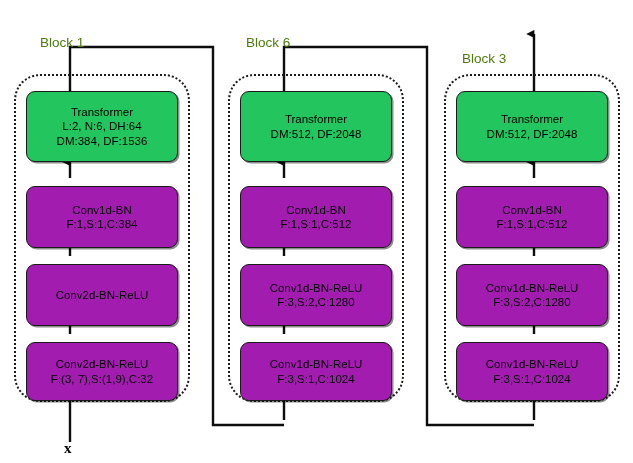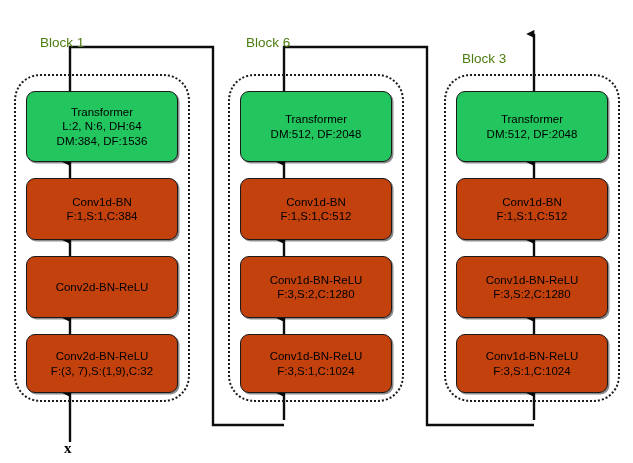--- a/index.html
+++ b/index.html
@@ -64,21 +64,21 @@
     box-shadow: 1.5px 1.5px 0 rgba(0,0,0,0.45);
   }
   .node .ln {
     display: block;
     font-size: 11.5px;
     line-height: 14.5px;
     white-space: nowrap;
     color: #000;
   }
   .node.transformer { background: #22c55e; }
-  .node.conv { background: #c2410c; }
+  .node.conv { background: #a21caf; margin-top: 8px; }
 
   
   .input-label {
     position: absolute;
     font-family: "Liberation Serif", serif;
     font-weight: bold;
     font-size: 15px;
     line-height: 1;
     color: #000;
   }

